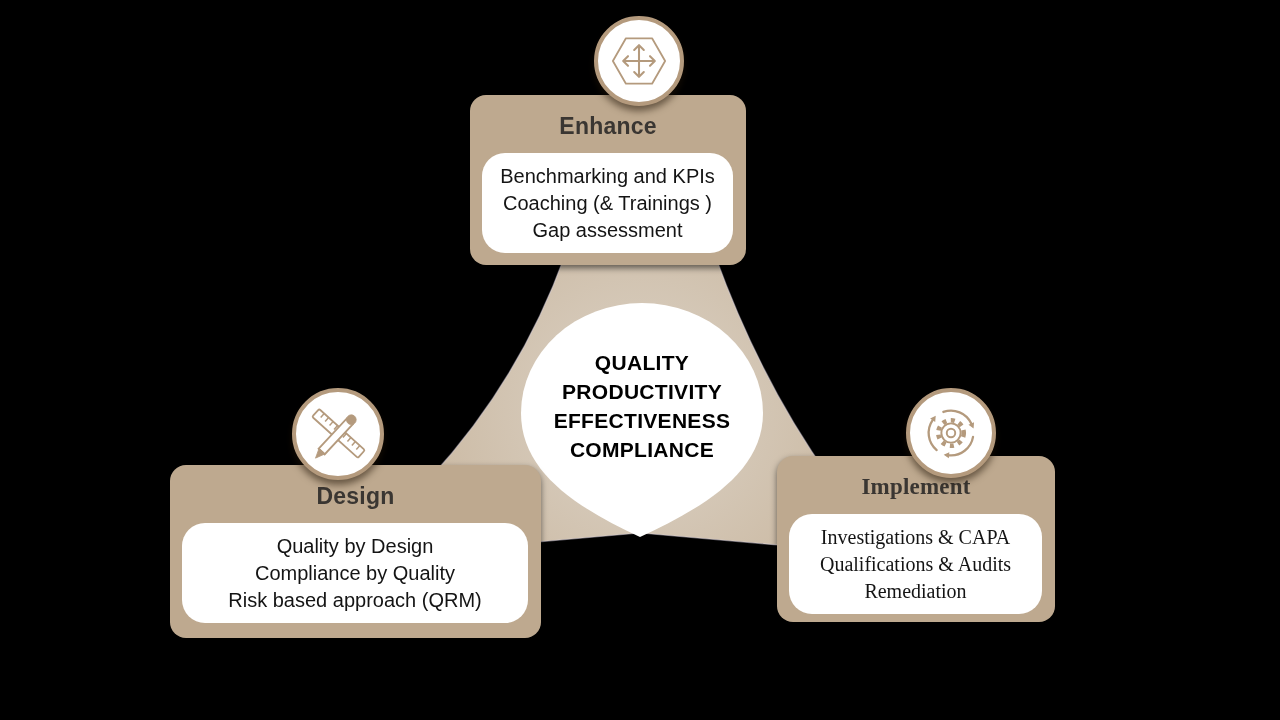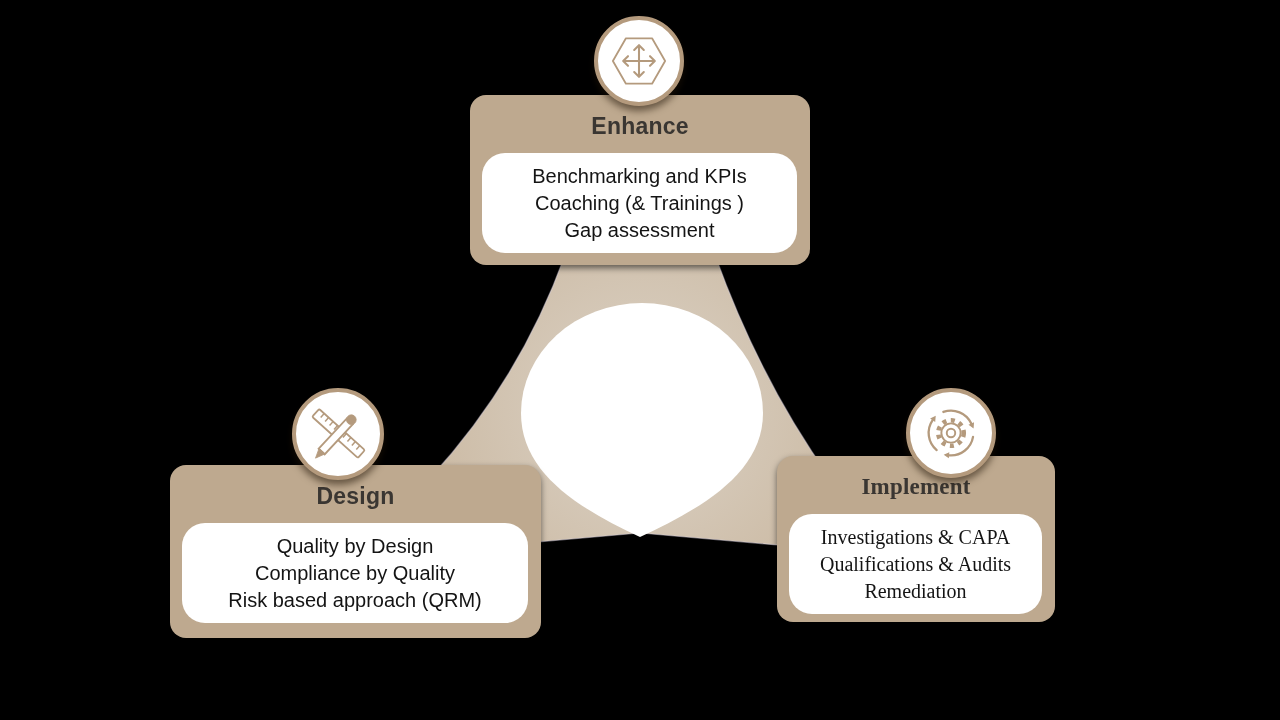--- a/index.html
+++ b/index.html
@@ -8,21 +8,21 @@
     background: #000000; overflow: hidden;
     font-family: "Liberation Sans", sans-serif;
   }
   .bg-svg { position: absolute; left: 0; top: 0; }
   .triangle { stroke: rgba(222,214,232,0.45); stroke-width: 1.2; }
 
   .node {
     position: absolute; background: #bea98f; border-radius: 16px;
     box-shadow: 0 3px 6px rgba(0,0,0,0.55);
   }
-  .node-enhance   { left: 470px; top: 95px;  width: 340px; height: 170px; }
+  .node-enhance   { left: 470px; top: 95px;  width: 276px; height: 170px; }
   .node-design    { left: 170px; top: 465px; width: 371px; height: 173px; }
   .node-implement { left: 777px; top: 456px; width: 278px; height: 166px; font-family: Liberation Serif, serif; }
 
   .node-title {
     padding-top: 18px; text-align: center;
     font-size: 23px; font-weight: 700; color: #3a3632; letter-spacing: 0.2px;
   }
   .panel {
     position: absolute; left: 12px; right: 13px; top: 58px; height: 100px;
     background: #ffffff; border-radius: 23px;
@@ -139,14 +139,20 @@
       <circle cx="48" cy="48" r="5.5" stroke-width="2.5"></circle>
       <g stroke-width="3" stroke-linecap="round">
         <path d="M 38.1 20.7 A 29 29 0 0 1 74.3 35.7"></path>
         <path d="M 76.6 53 A 29 29 0 0 1 45.5 76.9"></path>
         <path d="M 29.4 70.2 A 29 29 0 0 1 24.2 31.4"></path>
       </g>
       <path stroke="none" d="M 77.3 42 L 70.7 37.4 L 77.9 34 Z M 38.5 76.3 L 45.8 72.9 L 45.2 80.9 Z M 28.2 25.7 L 27.5 33.7 L 20.9 29.1 Z" fill="#b49a7d"></path>
     </svg>
   </div>
 
+  <div class="center-text">
+    <span>QUALITY</span>
+    <span>PRODUCTIVITY</span>
+    <span>EFFECTIVENESS</span>
+    <span>COMPLIANCE</span>
+  </div>
 
 </div>
 
 </body></html>

